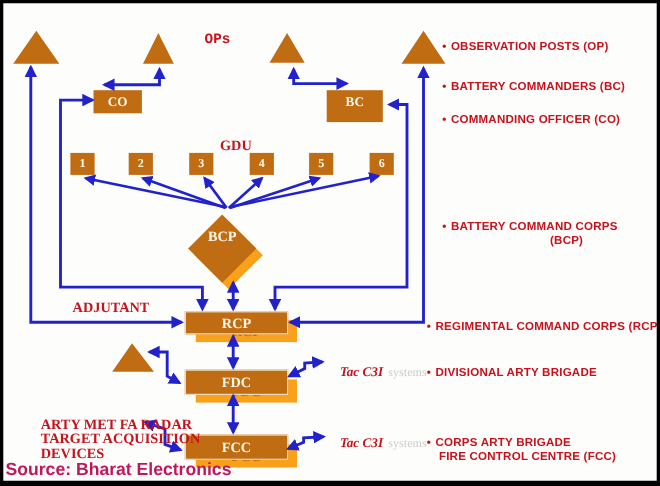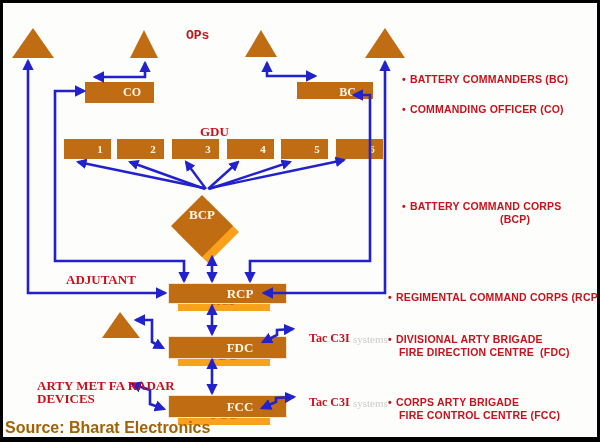--- a/index.html
+++ b/index.html
@@ -8,67 +8,67 @@
     font-family:"Liberation Sans", sans-serif; overflow:hidden;
   }
   .frame{
     position:absolute; inset:0; border:3px solid #000; border-bottom-width:5px;
     pointer-events:none; z-index:10;
   }
   
   .node{
     position:absolute; background:#C06C12; color:#FFF8E8;
     font-family:"Liberation Serif", serif; font-weight:bold;
-    text-align:center; z-index:3;padding-left:25px;
+    text-align:center; z-index:3;
   }
   .big{ border:1px solid #F0E6D2; font-size:13px; }
   .shadowbox{
     position:absolute; background:#F9A11B; z-index:1;
     font-family:"Liberation Serif", serif; font-weight:bold; font-size:13px;
     color:rgba(140,50,10,0.5); text-align:center;
   }
   .small{ font-size:12px; }
   .unit{ font-size:11px; }
   svg.overlay{ position:absolute; left:0; top:0; z-index:4; pointer-events:none; }
   .redlbl{
     position:absolute; color:#C8111B; font-family:"Liberation Serif", serif;
     font-weight:bold; font-size:13px; z-index:5; white-space:nowrap;
   }
-  .tac{ font-size:12px; }
+  .tac{ font-size:12px;font-style:italic; }
   .wm{
     position:absolute; color:#CBCBCB; font-family:"Liberation Serif", serif;
     font-size:11px; z-index:2; white-space:nowrap;
   }
   .lg{
     position:absolute; color:#C8111B; font-weight:bold; font-size:10.5px;
     line-height:13px; letter-spacing:0.2px; z-index:5; white-space:nowrap;
   }
   .lg .b{ margin-right:4px; }
   .lg .l2{ white-space:pre; }
   .bcp-label{
     position:absolute; left:172px; top:207px; width:60px; text-align:center;
     color:#FFF8E8; font-family:"Liberation Serif", serif; font-weight:bold;
     font-size:13px; z-index:5;
   }
   .footer{
-    position:absolute; left:5px; top:419px; color:#a16207; font-weight:bold;
+    position:absolute; left:5px; top:419px; color:#be185d; font-weight:bold;
     font-size:16px; z-index:6; white-space:nowrap;
   }
 </style>
 </head>
 <body>
 
 <div class="stage">
 
   <div class="shadowbox" style="left:178px; top:291px; width:92px; height:20px; line-height:20px;">RCP</div>
   <div class="shadowbox" style="left:178px; top:345px; width:92px; height:21px; line-height:21px;">FDC</div>
   <div class="shadowbox" style="left:178px; top:404px; width:92px; height:21px; line-height:21px;">FCC</div>
 
   <div class="node small" style="left:85px; top:82px; width:44px; height:21px; line-height:21px;">CO</div>
-  <div class="node small" style="left:297px; top:82px; width:51px; height:17px; line-height:21px;">BC</div>
+  <div class="node small" style="left:297px; top:82px; width:51px; height:29px; line-height:21px;">BC</div>
 
   <div class="node unit" style="left:64px;  top:139px; width:22px; height:20px; line-height:20px;">1</div>
   <div class="node unit" style="left:117px; top:139px; width:22px; height:20px; line-height:20px;">2</div>
   <div class="node unit" style="left:172px; top:139px; width:22px; height:20px; line-height:20px;">3</div>
   <div class="node unit" style="left:227px; top:139px; width:22px; height:20px; line-height:20px;">4</div>
   <div class="node unit" style="left:281px; top:139px; width:22px; height:20px; line-height:20px;">5</div>
   <div class="node unit" style="left:336px; top:139px; width:22px; height:20px; line-height:20px;">6</div>
 
   <div class="node big" style="left:168px; top:283px; width:92px; height:19px; line-height:19px;">RCP</div>
   <div class="node big" style="left:168px; top:336px; width:92px; height:21px; line-height:21px;">FDC</div>
@@ -116,44 +116,47 @@
     </g>
   </svg>
 
   <div class="bcp-label">BCP</div>
 
   <div class="redlbl" style="left:186px; top:28px;font-family:Liberation Mono, monospace;">OPs</div>
   <div class="redlbl" style="left:200px; top:124px;">GDU</div>
   <div class="redlbl" style="left:66px;  top:272px;">ADJUTANT</div>
   <div class="redlbl" style="left:37px; top:355px; line-height:13px;margin-top:24px;">
     <div>ARTY MET FA RADAR</div>
+    <div>TARGET ACQUISITION</div>
     <div>DEVICES</div>
   </div>
   <div class="redlbl tac" style="left:309px; top:331px;">Tac C3I</div>
   <div class="redlbl tac" style="left:309px; top:395px;">Tac C3I</div>
 
   <div class="wm" style="left:353px; top:333px;">systems</div>
   <div class="wm" style="left:353px; top:397px;">systems</div>
 
+  <div class="lg" style="left:402px; top:36px;">
+    <span class="b">•</span><span>OBSERVATION POSTS (OP)</span>
+  </div>
   <div class="lg" style="left:402px; top:73px;">
     <span class="b">•</span><span>BATTERY COMMANDERS (BC)</span>
   </div>
   <div class="lg" style="left:402px; top:103px;">
     <span class="b">•</span><span>COMMANDING OFFICER (CO)</span>
   </div>
   <div class="lg" style="left:402px; top:200px;">
     <div><span class="b">•</span><span>BATTERY COMMAND CORPS</span></div>
     <div class="l2" style="margin-left:98px;">(BCP)</div>
   </div>
   <div class="lg" style="left:388px; top:291px;">
     <span class="b">•</span><span>REGIMENTAL COMMAND CORPS (RCP</span>
   </div>
   <div class="lg" style="left:388px; top:333px;">
     <div><span class="b">•</span><span>DIVISIONAL ARTY BRIGADE</span></div>
-    <div class="l2" style="margin-left:11px;">FIRE DIRECTION CENTRE  (FDC)</div>
   </div>
   <div class="lg" style="left:388px; top:396px;">
     <div><span class="b">•</span><span>CORPS ARTY BRIGADE</span></div>
     <div class="l2" style="margin-left:11px;">FIRE CONTROL CENTRE (FCC)</div>
   </div>
 
   <div class="footer">Source: Bharat Electronics</div>
 
   <div class="frame"></div>
 </div>

